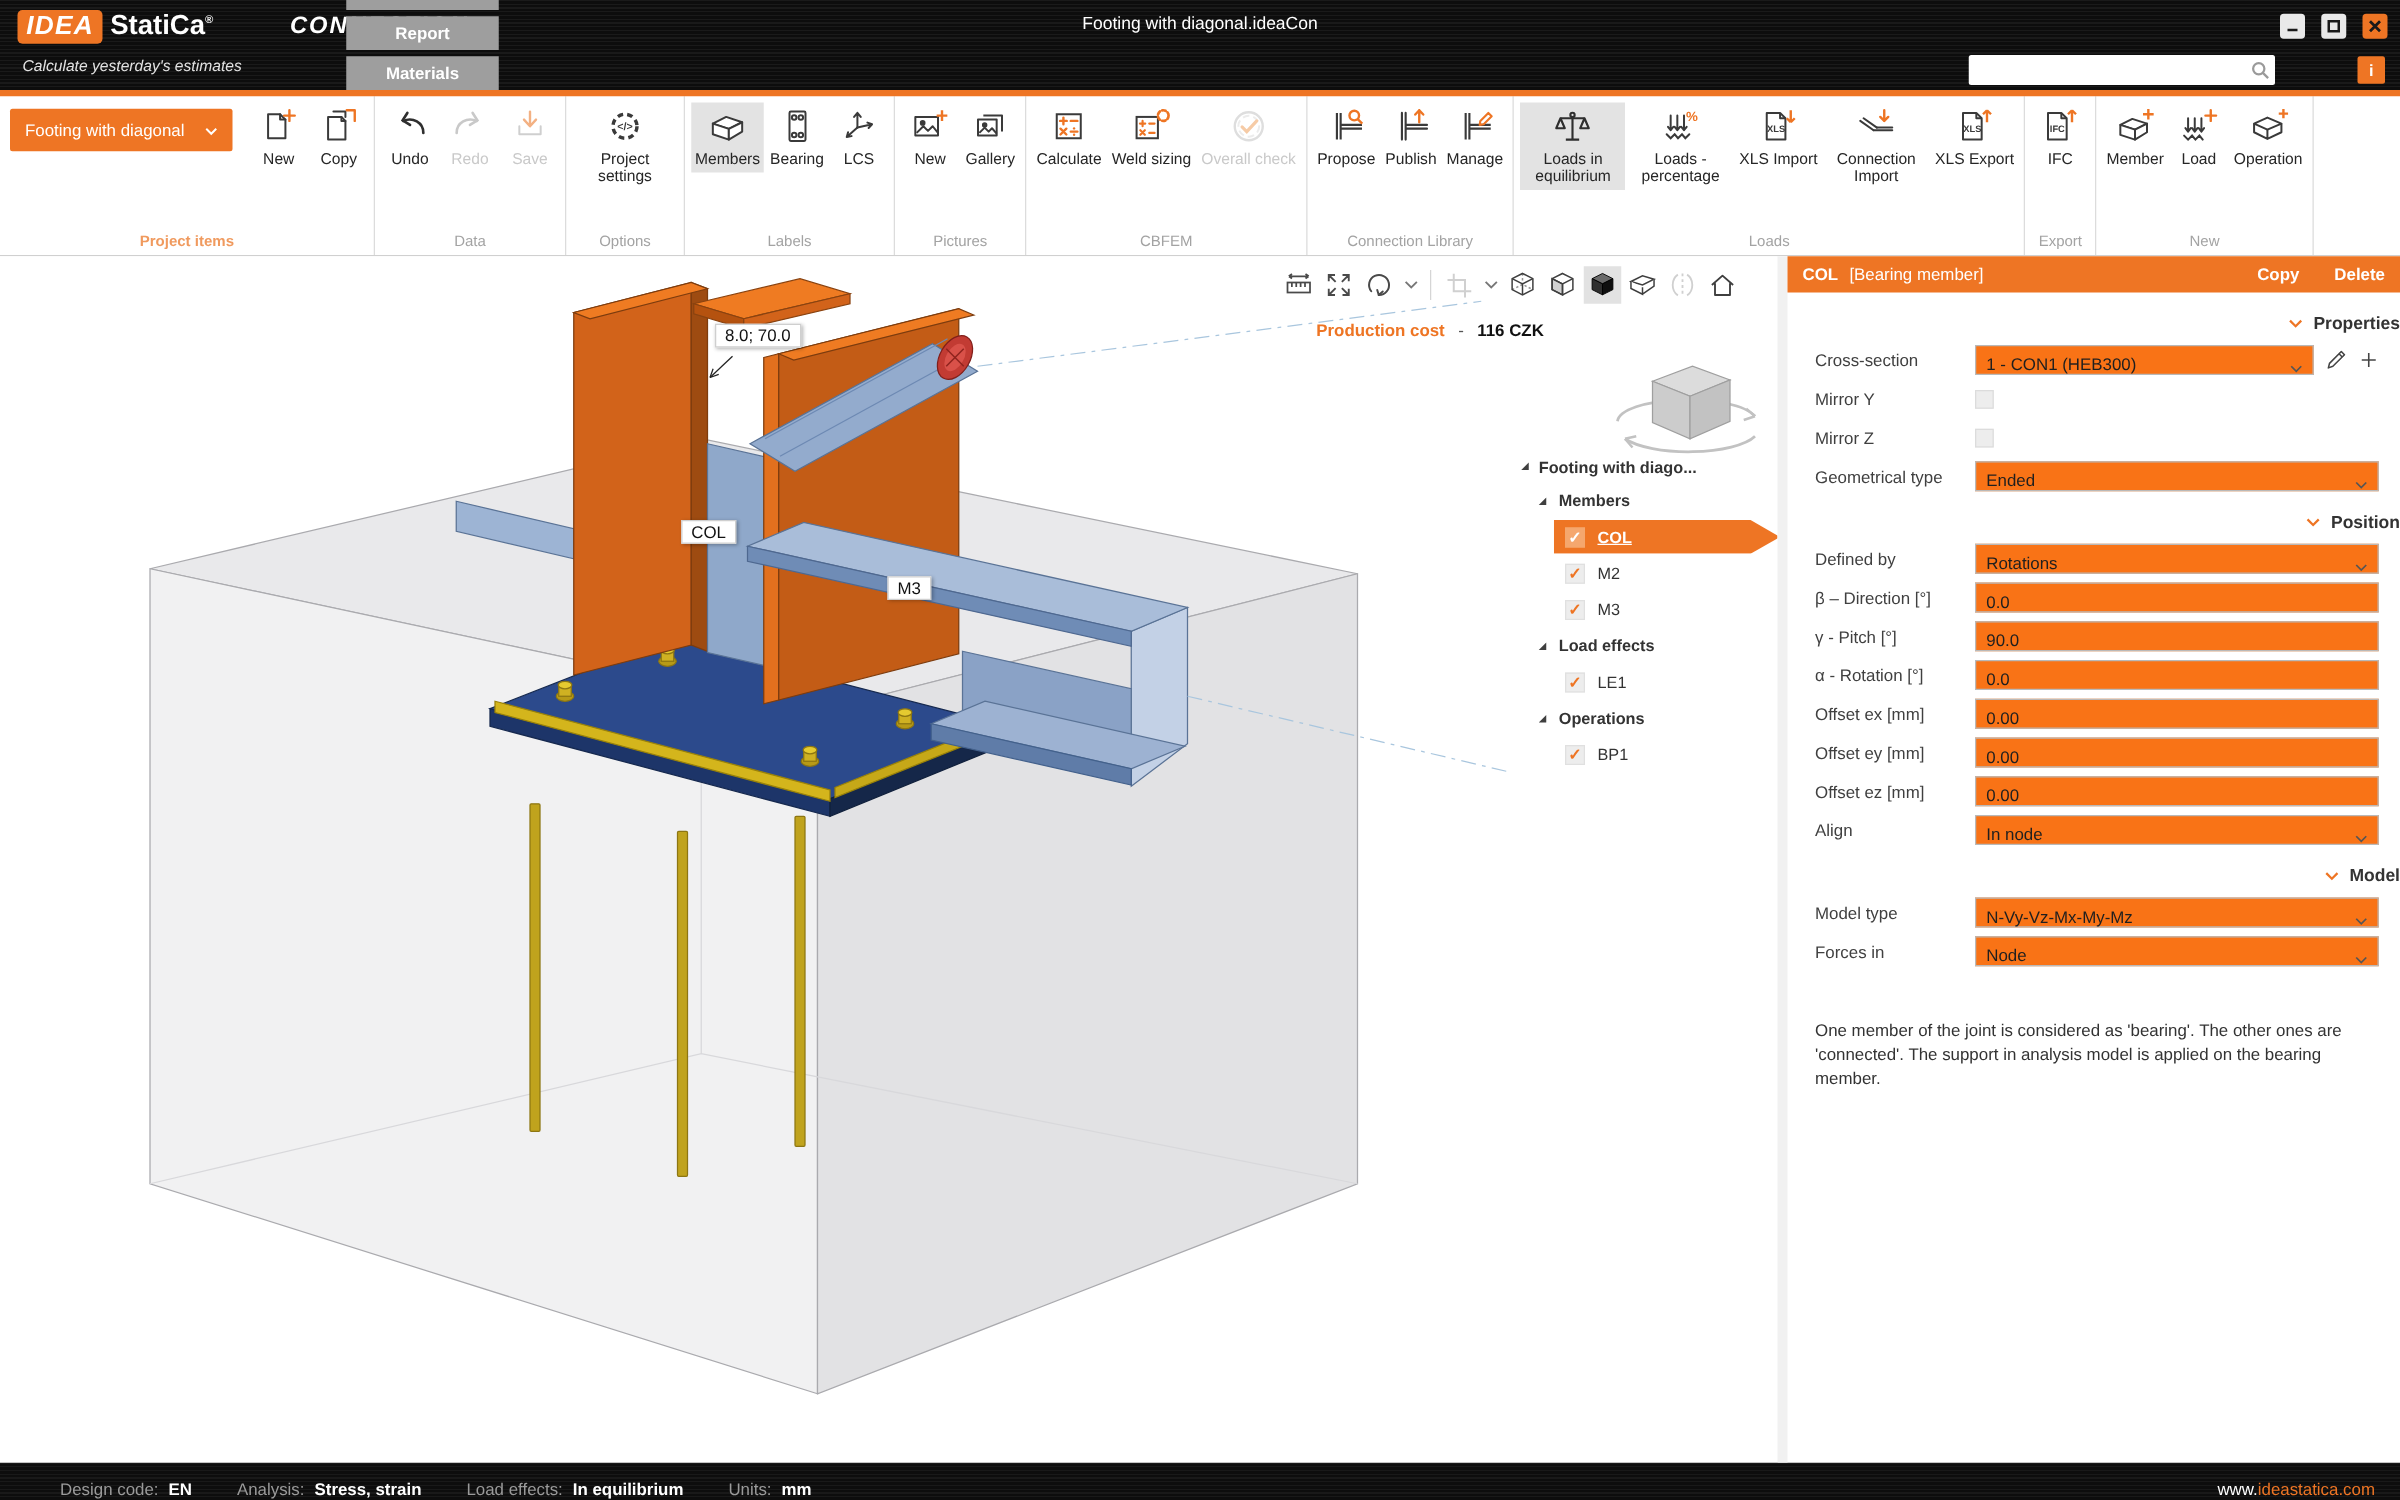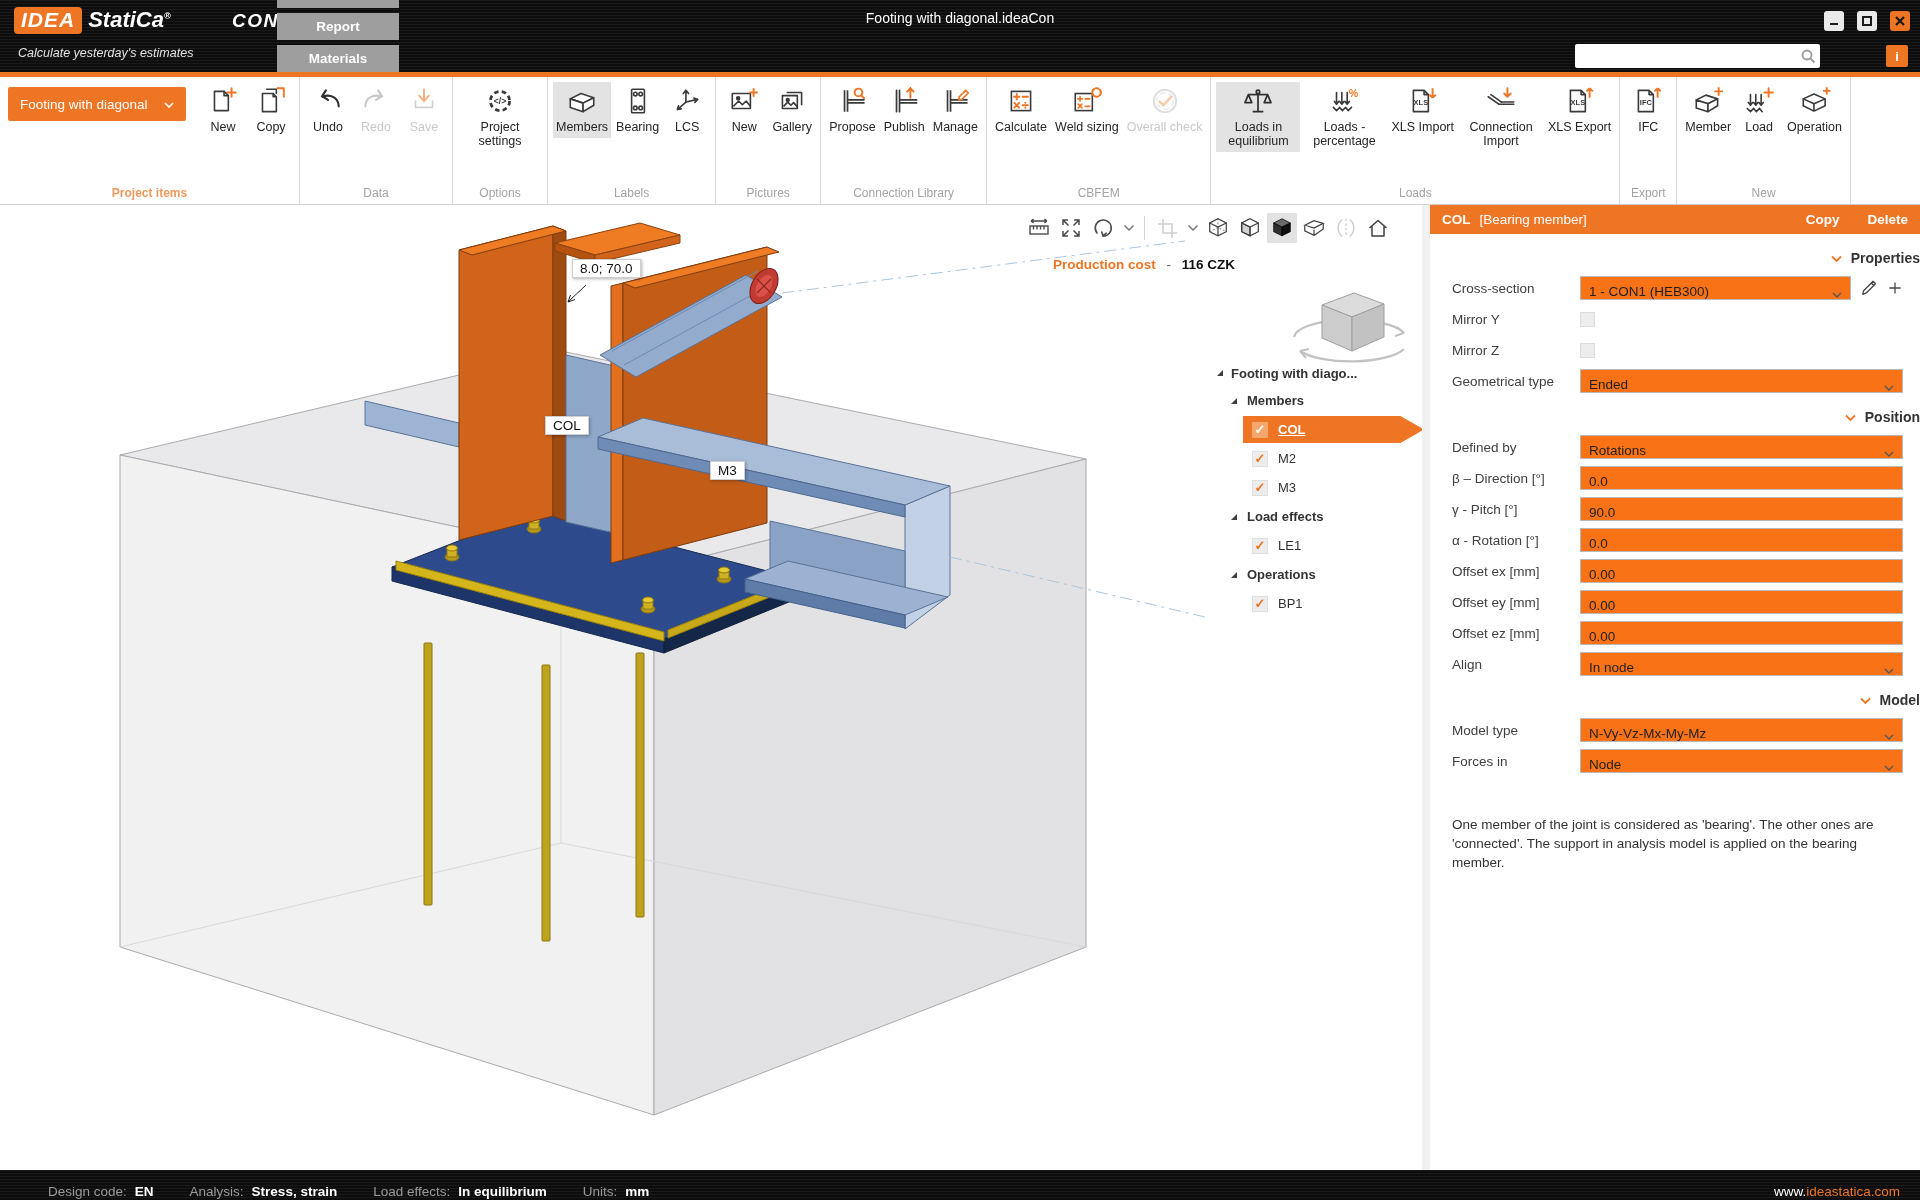--- a/index.html
+++ b/index.html
@@ -6,21 +6,21 @@
   html,body { width:1920px; height:1200px; overflow:hidden;
     font-family:"Liberation Sans", sans-serif; background:#fff; }
 
   
   .header { position:relative; height:72px; background:#0d0d0d;
     background-image:repeating-linear-gradient(180deg, rgba(255,255,255,.055) 0 1px, rgba(0,0,0,0) 1px 3px); }
   .hbar { position:absolute; left:0; right:0; top:72px; height:5px; background:#ee7524; z-index:5;}
   .logo { position:absolute; left:14px; top:7px; display:flex; align-items:baseline; gap:6px; }
   .logo-idea { background:#ee7524; color:#fff; font-weight:bold; font-style:italic;
     font-size:21px; padding:1px 7px 2px; border-radius:4px; letter-spacing:1px; }
-  .logo-statica { color:#fff; font-weight:bold; font-style:italic; font-size:22px; }
+  .logo-statica { color:#fff; font-weight:bold; font-size:22px; }
   .logo-reg { color:#fff; font-size:9px; vertical-align:super; }
   .product { position:absolute; left:232px; top:10px; color:#fff; font-weight:bold;
     font-style:italic; font-size:19px; letter-spacing:1.5px; }
   .tagline { position:absolute; left:18px; top:46px; color:#e3e3e3; font-style:italic; font-size:12.5px; }
   .wtitle { position:absolute; left:0; right:0; top:10px; text-align:center; color:#fff; font-size:14px; }
   .winbtns { position:absolute; right:10px; top:11px; display:flex; gap:13px; }
   .winbtn { width:20px; height:20px; border-radius:3px; background:#e9e9e9;
     display:flex; align-items:center; justify-content:center; cursor:pointer; }
   .winbtn.close { background:#ee7524; }
   .tabs { position:absolute; left:277px; bottom:0; display:flex; gap:5px;flex-direction:column; }
@@ -278,47 +278,20 @@
               <path d="M7 20l4-4 3 3 2.5-2.5 3.5 4"></path>
             </svg></span>
           <span class="rlabel">Gallery</span>
         </div>
       </div>
       <div class="rglabel">Pictures</div>
     </div>
     <div class="rgroup">
       <div class="rbuttons">
         <div class="rbtn">
-          <span class="ricon"><svg viewBox="0 0 30 30" fill="none" stroke="#3a3a3a" stroke-width="1.6">
-              <path d="M8 5v20M10.8 5v20M10.8 14h16M10.8 16.8h16"></path>
-              <circle cx="21" cy="7" r="3.6" stroke="#ee7524" stroke-width="1.8"></circle>
-              <path d="M23.6 9.6L27 13" stroke="#ee7524" stroke-width="1.8"></path>
-            </svg></span>
-          <span class="rlabel">Propose</span>
-        </div>
-        <div class="rbtn">
-          <span class="ricon"><svg viewBox="0 0 30 30" fill="none" stroke="#3a3a3a" stroke-width="1.6" stroke-linecap="round">
-              <path d="M8 5v20M10.8 5v20M10.8 14h16M10.8 16.8h16"></path>
-              <path d="M21 12V3M21 3l-3 3.2M21 3l3 3.2" stroke="#ee7524" stroke-width="1.8"></path>
-            </svg></span>
-          <span class="rlabel">Publish</span>
-        </div>
-        <div class="rbtn">
-          <span class="ricon"><svg viewBox="0 0 30 30" fill="none" stroke="#3a3a3a" stroke-width="1.6" stroke-linejoin="round">
-              <path d="M8 5v20M10.8 5v20M10.8 14h16M10.8 16.8h16"></path>
-              <path d="M19 11l6-6 2.5 2.5-6 6-3 .5z" stroke="#ee7524" stroke-width="1.6"></path>
-            </svg></span>
-          <span class="rlabel">Manage</span>
-        </div>
-      </div>
-      <div class="rglabel">Connection Library</div>
-    </div>
-    <div class="rgroup">
-      <div class="rbuttons">
-        <div class="rbtn">
           <span class="ricon"><svg viewBox="0 0 30 30" fill="none" stroke-linecap="round">
               <rect x="6" y="6" width="18" height="18" stroke="#3a3a3a" stroke-width="1.5"></rect>
               <g stroke="#ee7524" stroke-width="1.8">
                 <path d="M8.5 11h5M11 8.5v5M16.5 11h5M8.8 16.8l4.4 4.4M13.2 16.8l-4.4 4.4M16.5 19h5"></path>
               </g>
               <circle cx="19" cy="16.6" r=".9" fill="#ee7524"></circle>
               <circle cx="19" cy="21.4" r=".9" fill="#ee7524"></circle>
             </svg></span>
           <span class="rlabel">Calculate</span>
         </div>
@@ -335,20 +308,47 @@
         <div class="rbtn dis">
           <span class="ricon"><svg viewBox="0 0 30 30" fill="none">
               <circle cx="15" cy="15" r="10.5" stroke="#dedede" stroke-width="1.8"></circle>
               <circle cx="15" cy="15" r="7.8" stroke="#ececec" stroke-width="1.5" stroke-dasharray="5 3"></circle>
               <path d="M10 15.5l3.5 3.5L21 11" stroke="#f6cba6" stroke-width="2.4" stroke-linecap="round"></path>
             </svg></span>
           <span class="rlabel">Overall check</span>
         </div>
       </div>
       <div class="rglabel">CBFEM</div>
+    </div>
+    <div class="rgroup">
+      <div class="rbuttons">
+        <div class="rbtn">
+          <span class="ricon"><svg viewBox="0 0 30 30" fill="none" stroke="#3a3a3a" stroke-width="1.6">
+              <path d="M8 5v20M10.8 5v20M10.8 14h16M10.8 16.8h16"></path>
+              <circle cx="21" cy="7" r="3.6" stroke="#ee7524" stroke-width="1.8"></circle>
+              <path d="M23.6 9.6L27 13" stroke="#ee7524" stroke-width="1.8"></path>
+            </svg></span>
+          <span class="rlabel">Propose</span>
+        </div>
+        <div class="rbtn">
+          <span class="ricon"><svg viewBox="0 0 30 30" fill="none" stroke="#3a3a3a" stroke-width="1.6" stroke-linecap="round">
+              <path d="M8 5v20M10.8 5v20M10.8 14h16M10.8 16.8h16"></path>
+              <path d="M21 12V3M21 3l-3 3.2M21 3l3 3.2" stroke="#ee7524" stroke-width="1.8"></path>
+            </svg></span>
+          <span class="rlabel">Publish</span>
+        </div>
+        <div class="rbtn">
+          <span class="ricon"><svg viewBox="0 0 30 30" fill="none" stroke="#3a3a3a" stroke-width="1.6" stroke-linejoin="round">
+              <path d="M8 5v20M10.8 5v20M10.8 14h16M10.8 16.8h16"></path>
+              <path d="M19 11l6-6 2.5 2.5-6 6-3 .5z" stroke="#ee7524" stroke-width="1.6"></path>
+            </svg></span>
+          <span class="rlabel">Manage</span>
+        </div>
+      </div>
+      <div class="rglabel">Connection Library</div>
     </div>
     <div class="rgroup">
       <div class="rbuttons">
         <div class="rbtn sel">
           <span class="ricon"><svg viewBox="0 0 30 30" fill="none" stroke="#2f2f2f" stroke-width="1.6" stroke-linejoin="round">
               <circle cx="15" cy="6.5" r="1.6"></circle>
               <path d="M6 9h18"></path>
               <path d="M6 9L2.8 16.5h6.4z"></path>
               <path d="M24 9l-3.2 7.5h6.4z"></path>
               <path d="M15 8v17M10 25h10"></path>

